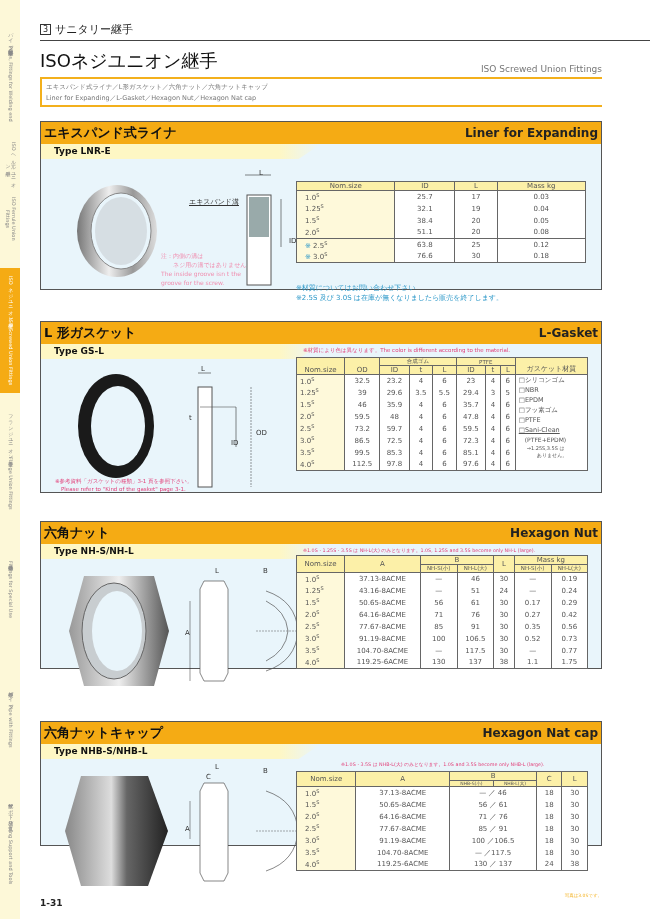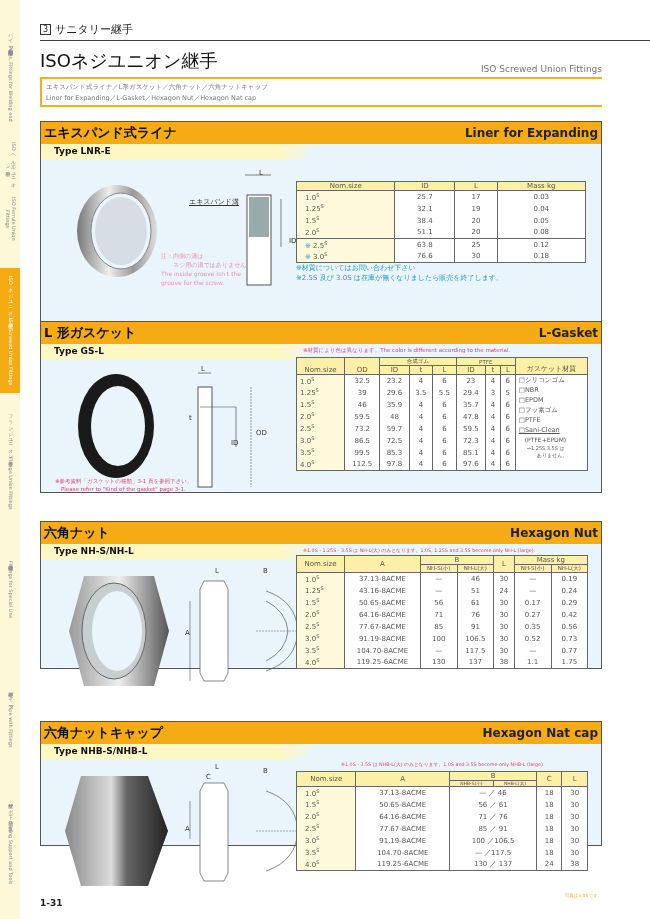--- a/index.html
+++ b/index.html
@@ -83,21 +83,21 @@
   <span>サニタリー継手</span>
 </div>
 <div class="chapter-rule"></div>
 <h1 class="page-title">ISOネジユニオン継手</h1>
 <div class="page-subtitle-en">ISO Screwed Union Fittings</div>
 <div class="intro-box">
   <div>エキスパンド式ライナ／L形ガスケット／六角ナット／六角ナットキャップ</div>
   <div>Liner for Expanding／L-Gasket／Hexagon Nut／Hexagon Nat cap</div>
 </div>
 
-<div class="section" style="top:121px;height:201px;">
+<div class="section" style="top:121px;height:169px;">
   <div class="sec-head">
       <span class="jp">エキスパンド式ライナ</span>
       <span class="en">Liner for Expanding</span>
     </div>
   <div class="sec-type">Type LNR-E</div>
   <div class="sec-body">
 
     <svg style="position:absolute;left:28px;top:20px;" width="100" height="100">
       <defs>
           <linearGradient id="mg" x1="0" x2="1">
@@ -169,21 +169,21 @@
             <td>0.12</td>
           </tr>
         <tr class="last">
             <td class="nom"><span style="color:#2a97c8">※</span> <span>3.0</span><sup>S</sup></td>
             <td>76.6</td>
             <td>30</td>
             <td>0.18</td>
           </tr>
       </tbody>
     </table>
-    <div class="note-blue" style="position:absolute;left:255px;top:104px;">
+    <div class="note-blue" style="position:absolute;left:255px;top:124px;">
       <div>※材質についてはお問い合わせ下さい</div>
       <div>※2.5S 及び 3.0S は在庫が無くなりましたら販売を終了します。</div>
     </div>
   </div>
 </div>
 
 <div class="section" style="top:321px;height:172px;">
   <div class="sec-head">
       <span class="jp">L 形ガスケット</span>
       <span class="en">L-Gasket</span>

